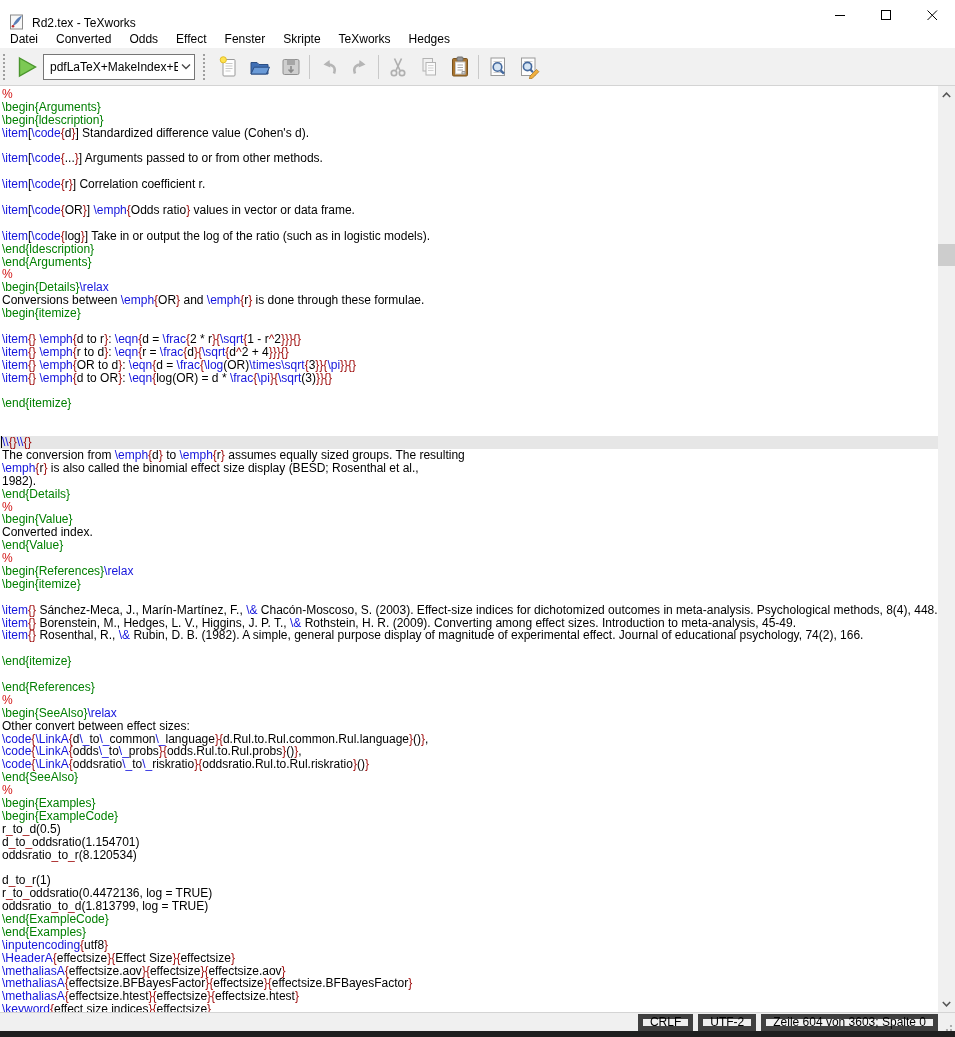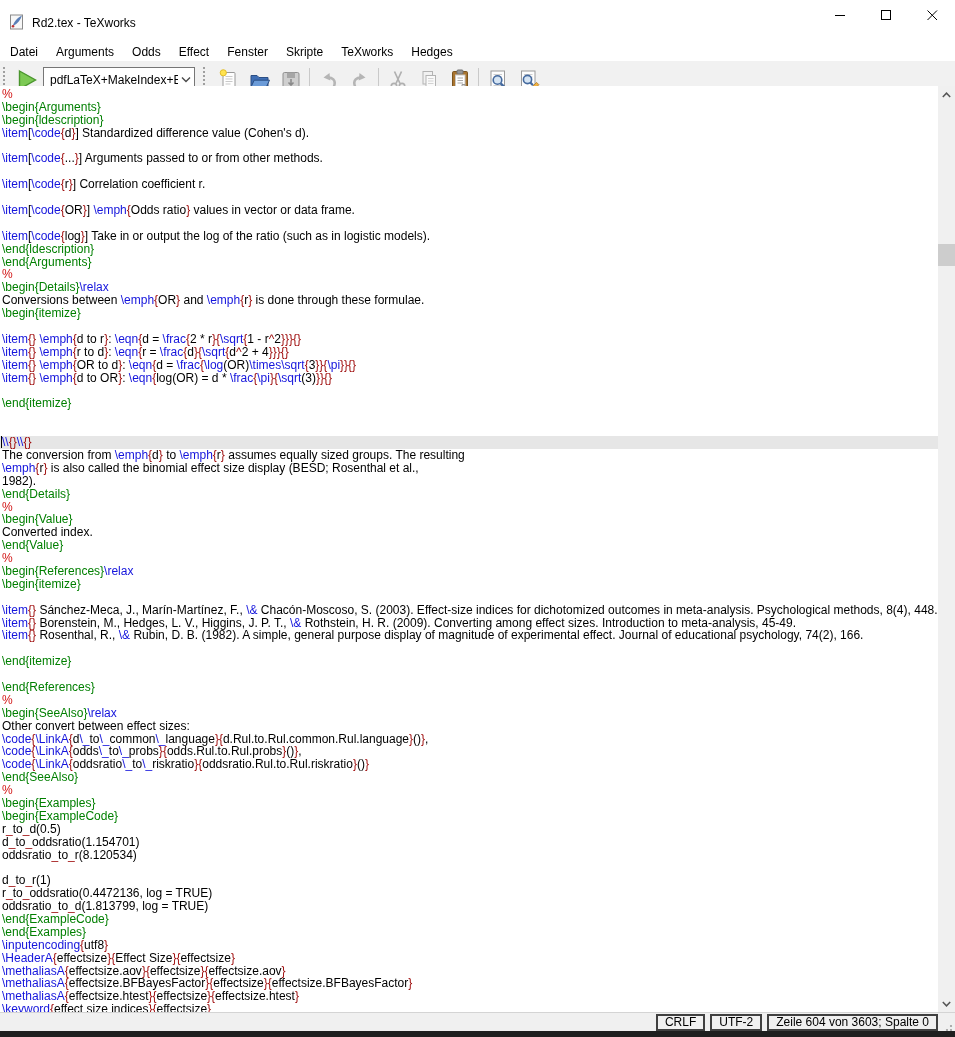--- a/index.html
+++ b/index.html
@@ -7,21 +7,21 @@
           font-family:"Liberation Sans","DejaVu Sans",sans-serif;-webkit-font-smoothing:antialiased;}
 
   
   .titlebar{height:30px;background:#ffffff;display:flex;align-items:flex-end;}
   .app-icon{width:16px;height:16px;margin-left:9px;flex:0 0 auto;}
   .title{font-size:12px;color:#000;margin-left:7px;white-space:nowrap;}
   .win-controls{margin-left:auto;display:flex;height:30px;}
   .win-btn{width:46px;height:30px;display:flex;align-items:center;justify-content:center;}
 
   
-  .menubar{height:18px;background:#ffffff;display:flex;align-items:center;padding-left:1px;margin-top:13px;}
+  .menubar{height:18px;background:#ffffff;display:flex;align-items:center;padding-left:1px;}
   .menu-item{font-size:12px;color:#000;padding:1px 9px;white-space:nowrap;}
 
   
   .toolbar{height:37px;background:#f1f1f1;border-bottom:1px solid #d4d4d4;display:flex;align-items:center;}
   .tb-handle{width:4px;height:26px;border-left:2px dotted #9f9f9f;margin:0 4px 0 3px;}
   .run-btn{width:28px;height:28px;display:flex;align-items:center;justify-content:center;}
   .engine{width:152px;height:26px;background:#fff;border:1px solid #767676;display:flex;
           align-items:center;font-size:12px;color:#000;padding-left:6px;box-sizing:border-box;margin-left:2px;}
   .engine .lbl{flex:1 1 auto;white-space:nowrap;overflow:hidden;}
   .engine .chev{width:16px;flex:0 0 auto;display:flex;align-items:center;justify-content:center;}
@@ -44,21 +44,21 @@
   
   .vscroll{position:absolute;right:0;top:0;width:17px;bottom:0;background:#f0f0f0;}
   .sb-btn{position:absolute;left:0;width:17px;height:17px;display:flex;align-items:center;justify-content:center;}
   .sb-up{top:0;} .sb-down{bottom:0;}
   .sb-thumb{position:absolute;left:0;width:17px;background:#cdcdcd;}
 
   
   .statusbar{position:absolute;left:0;right:0;bottom:6px;height:19px;background:#f0f0f0;
              border-top:1px solid #d4d4d4;display:flex;align-items:center;justify-content:flex-end;
              padding-right:17px;box-sizing:border-box;}
-  .status-box{border:2px solid #404040;height:17px;display:flex;align-items:center;
+  .status-box{border:5px solid #404040;height:17px;display:flex;align-items:center;
               padding:0 7px;margin-left:5px;font-size:12px;color:#000;background:#f0f0f0;box-sizing:border-box;}
   .grip{position:absolute;right:2px;bottom:2px;width:13px;height:13px;}
   .bottom-strip{position:absolute;left:0;right:0;bottom:0;height:6px;background:#1f1f1f;}
 </style>
 </head>
 <body>
 
 <div class="window">
 
   <div class="titlebar">
@@ -84,21 +84,21 @@
       <div class="win-btn">
         <svg width="11" height="11" viewBox="0 0 11 11">
             <path d="M0.5 0.5 L10 10 M10 0.5 L0.5 10" stroke="#000" stroke-width="1"></path>
           </svg>
       </div>
     </div>
   </div>
 
   <div class="menubar">
       <span class="menu-item">Datei</span>
-      <span class="menu-item">Arguments</span>
+      <span class="menu-item">Converted</span>
       <span class="menu-item">Odds</span>
       <span class="menu-item">Effect</span>
       <span class="menu-item">Fenster</span>
       <span class="menu-item">Skripte</span>
       <span class="menu-item">TeXworks</span>
       <span class="menu-item">Hedges</span>
     </div>
 
   <div class="toolbar">
     <div class="tb-handle"></div>

